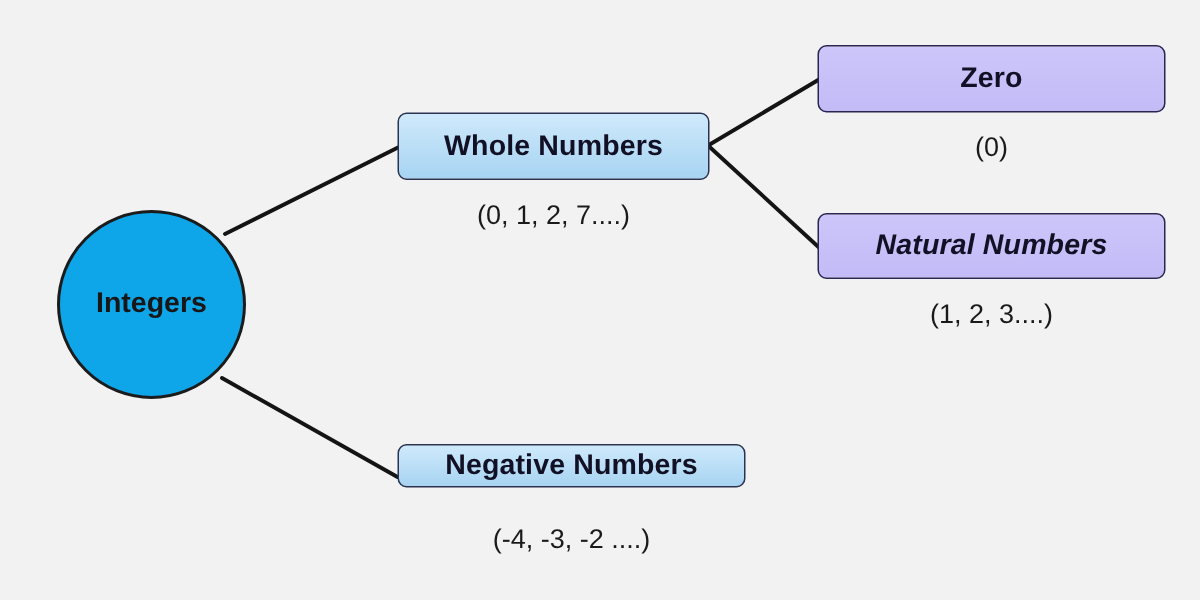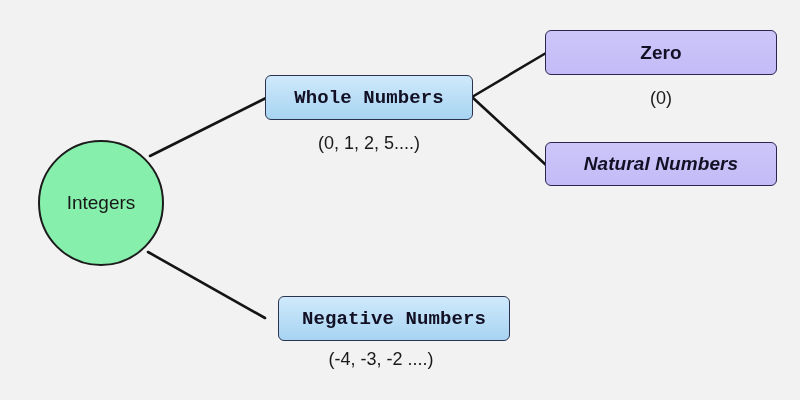--- a/index.html
+++ b/index.html
@@ -31,35 +31,35 @@
     box-sizing: border-box;
     display: flex;
     align-items: center;
     justify-content: center;
     color: #121024;
     z-index: 2;
   }
   .node-circle {
     border-radius: 50%;
     border: 2px solid #1b1b1b;
-    background: #86efac;
+    background: #0ea5e9;
     font-size: 19px;
     color: #171717;
+    font-weight: bold;
   }
   .node-box {
     border-radius: 6px;
     border: 1.6px solid #2a2a46;
     font-size: 19px;
     font-weight: bold;
     letter-spacing: .1px;
   }
   .fill-blue {
     background: linear-gradient(180deg, #cfe9fb 0%, #a7d4f2 100%);
     border-color: #2b3350;
-    font-family: Liberation Mono, monospace;
   }
   .fill-purple {
     background: linear-gradient(180deg, #cdc6fa 0%, #c3bbf6 100%);
     border-color: #2b2550;
   }
   .caption {
     position: absolute;
     text-align: center;
     font-size: 18px;
     color: #1a1a1a;
@@ -78,29 +78,30 @@
     <line x1="472" y1="97" x2="546" y2="165" stroke="#141414" stroke-width="2.6" stroke-linecap="round"></line>
   </svg>
 
   <div class="node node-circle" style="left:38px; top:140px; width:126px; height:126px;">
     <span>Integers</span>
   </div>
 
   <div class="node node-box fill-blue" style="left:265px; top:75px; width:208px; height:45px;">
     <span>Whole Numbers</span>
   </div>
-  <div class="caption" style="left:265px; top:133px; width:208px;">(0, 1, 2, 5....)</div>
+  <div class="caption" style="left:265px; top:133px; width:208px;">(0, 1, 2, 7....)</div>
 
-  <div class="node node-box fill-blue" style="left:278px; top:296px; width:232px; height:45px;align-items:center;">
+  <div class="node node-box fill-blue" style="left:265px; top:296px; width:232px; height:29px;align-items:center;">
     <span>Negative Numbers</span>
   </div>
   <div class="caption" style="left:265px; top:349px; width:232px;text-align:center;">(-4, -3, -2 ....)</div>
 
   <div class="node node-box fill-purple" style="left:545px; top:30px; width:232px; height:45px;">
     <span>Zero</span>
   </div>
   <div class="caption" style="left:545px; top:88px; width:232px;">(0)</div>
 
   <div class="node node-box fill-purple" style="left:545px; top:142px; width:232px; height:44px;font-style:italic;">
     <span>Natural Numbers</span>
   </div>
+  <div class="caption" style="left:545px; top:199px; width:232px;">(1, 2, 3....)</div>
 
 </div>
 
 </body></html>

